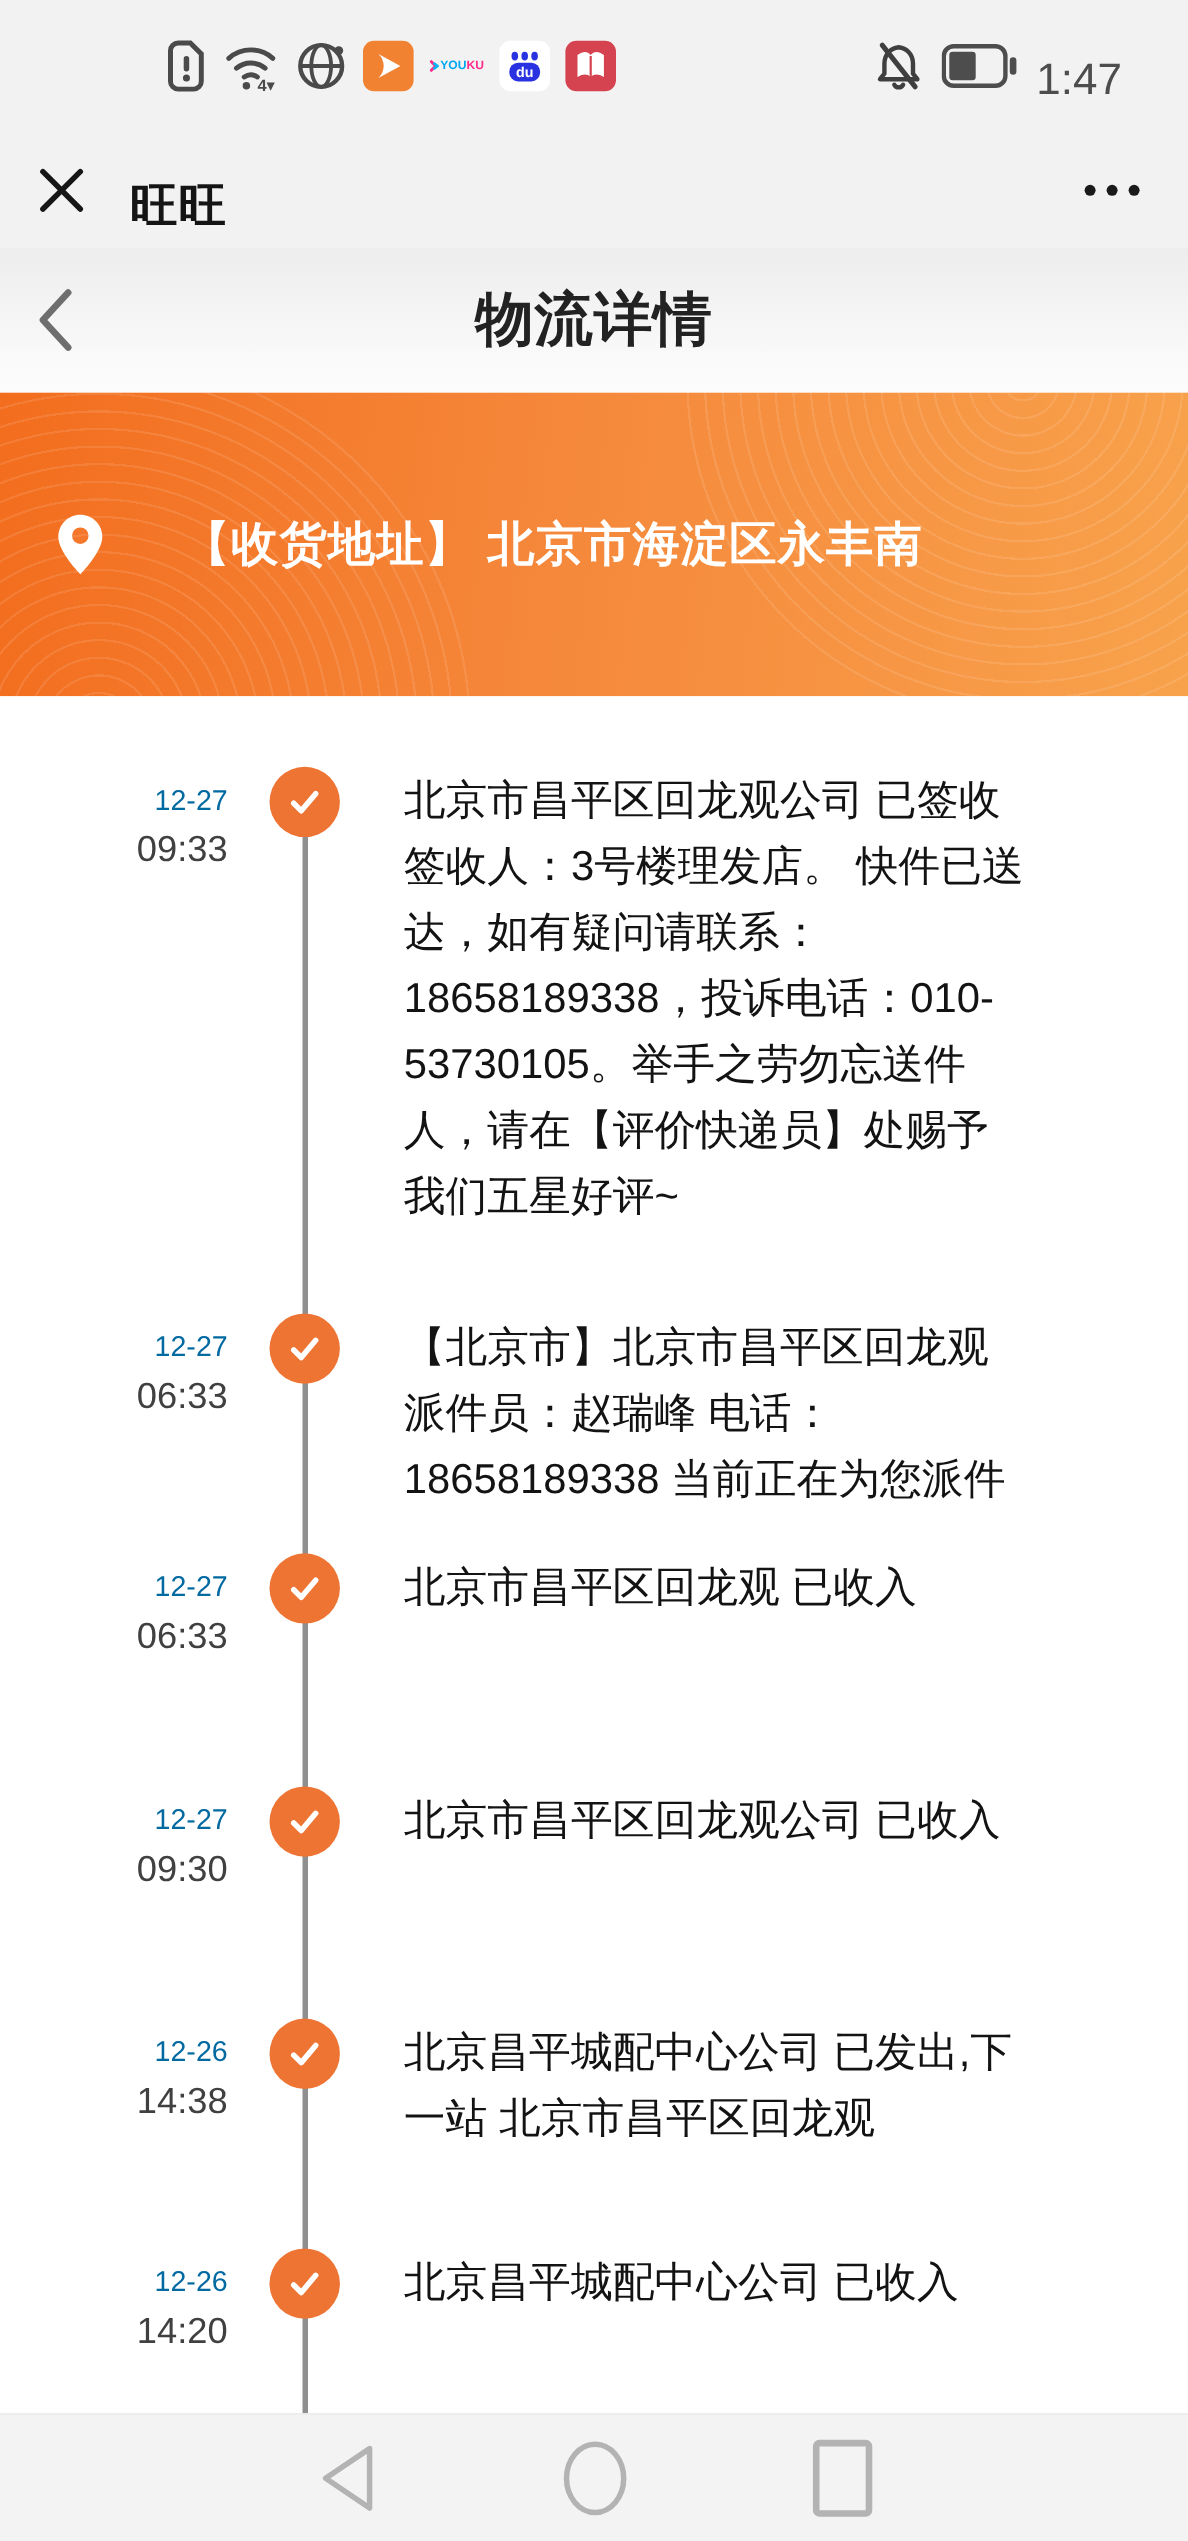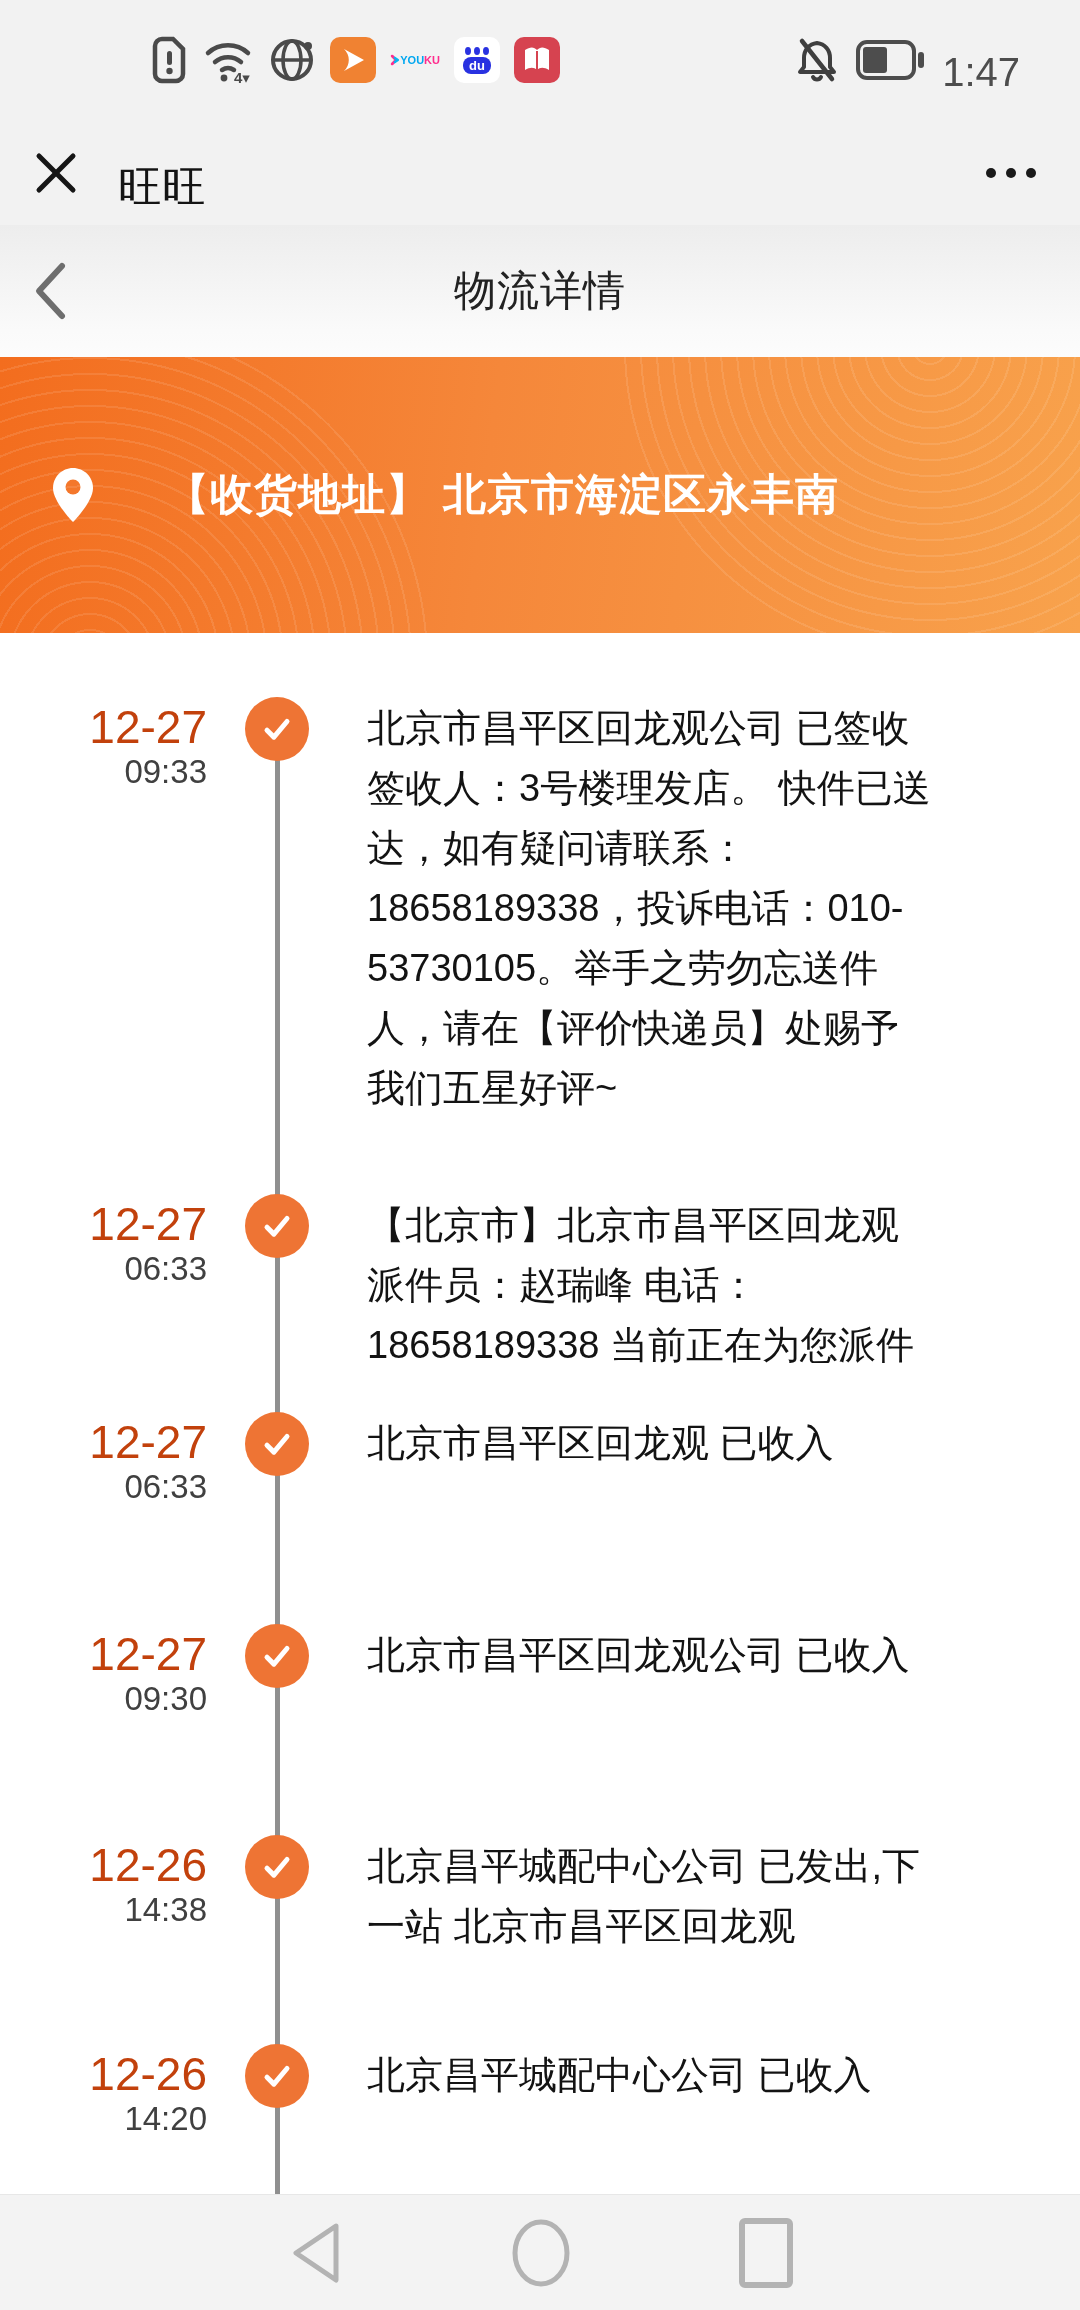--- a/index.html
+++ b/index.html
@@ -33,31 +33,31 @@
   .baidu-dots { display:flex; gap:3px; margin-bottom:2px; }
   .baidu-dots i { width:6px; height:8px; border-radius:50%; background:#2932e1; display:block; }
   .sb-time { font-size:40px; color:#4d4d4d;margin-top:24px; }
 
   
   .app-header {
     height:105px; background:#f2f2f2;
     display:flex; align-items:center; padding:0 34px;
   }
   .close-x { width:44px; height:44px; }
-  .app-title { font-size:44px; color:#141414; font-weight:400; margin-left:40px;margin-top:30px; }
+  .app-title { font-size:44px; color:#141414; font-weight:700; margin-left:40px;margin-top:30px; }
   .more-dots { margin-left:auto; display:flex; gap:10px; padding-right:10px; }
   .more-dots i { width:10px; height:10px; border-radius:50%; background:#1a1a1a; display:block; }
 
   
   .page-nav {
     height:132px; background:linear-gradient(180deg,#ededed 0%,#fafafa 80%,#fcfcfc 100%);
     position:relative; display:flex; align-items:center; justify-content:center;
   }
   .back-chevron { position:absolute; left:32px; top:50%; transform:translateY(-50%); }
-  .page-title { font-size:42px; color:#222222; font-weight:400; letter-spacing:1px; }
+  .page-title { font-size:53px; color:#222222; font-weight:700; letter-spacing:1px; }
 
   
   .banner {
     height:276px;
     background:linear-gradient(97deg,#f36d1e 0%,#f5873a 45%,#f8a24c 100%);
     display:flex; align-items:center; padding-left:52px; position:relative; overflow:hidden;
   }
   .banner::before, .banner::after {
     content:""; position:absolute; border-radius:50%; pointer-events:none;
     background:repeating-radial-gradient(circle at center,
@@ -70,21 +70,21 @@
 
   
   .timeline {
     position:relative; background:#ffffff;
     height:1561px; padding-top:64px; overflow:hidden;
   }
   .tl-line { position:absolute; left:275px; top:97px; bottom:0; width:5px;
              background:#8f8f8f; }
   .entry { display:flex; align-items:flex-start; position:relative; }
   .col-time { width:207px; text-align:right; padding-top:6px; flex:0 0 auto; }
-  .date { font-size:46px; line-height:48px; color:#c2410c;margin-left:44px; }
+  .date { font-size:26px; line-height:48px; color:#0369a1;margin-left:44px; }
   .time { font-size:33px; line-height:42px; color:#404040; }
   .node { flex:0 0 auto; width:64px; height:64px; margin-left:38px; border-radius:50%;
           background:#ee7434; display:flex; align-items:center; justify-content:center;
           position:relative; z-index:1; }
   .col-text { margin-left:58px; width:565px; font-size:38px; line-height:60px;
               color:#131313; padding-top:1px; }
   .e0 { min-height:497px; } .e1 { min-height:218px; } .e2 { min-height:212px; }
   .e3 { min-height:211px; } .e4 { min-height:209px; } .e5 { min-height:150px; }
 
   

